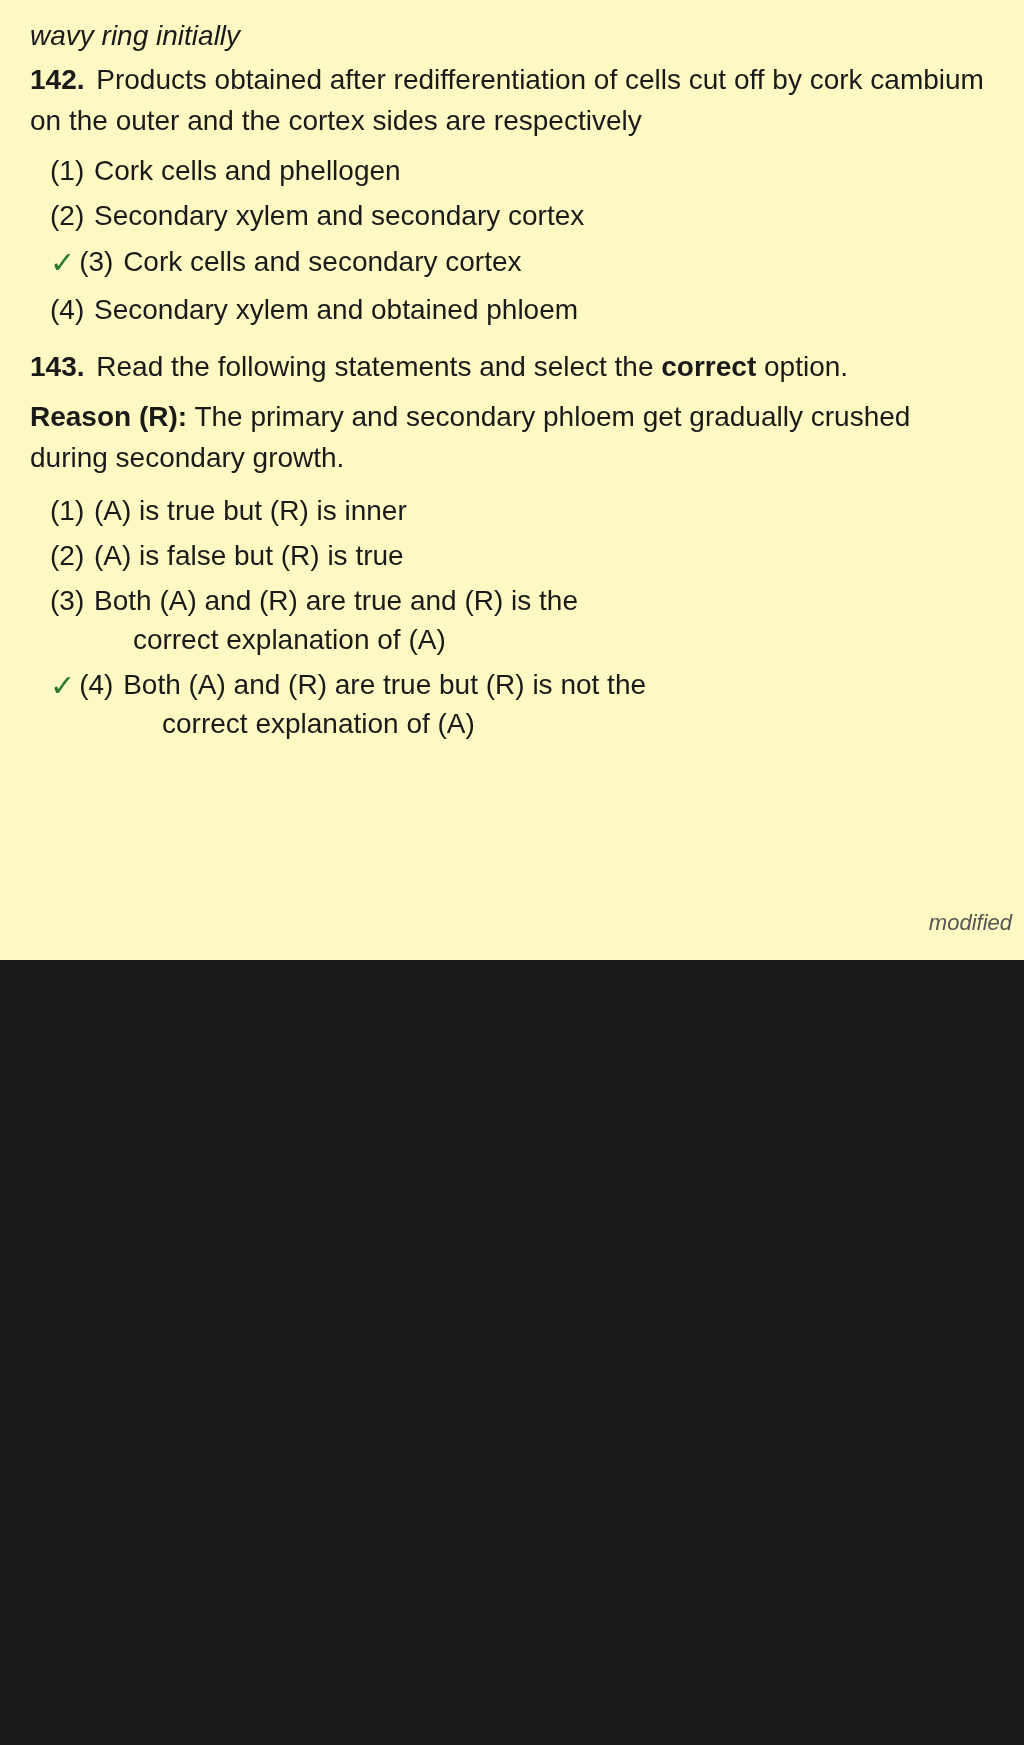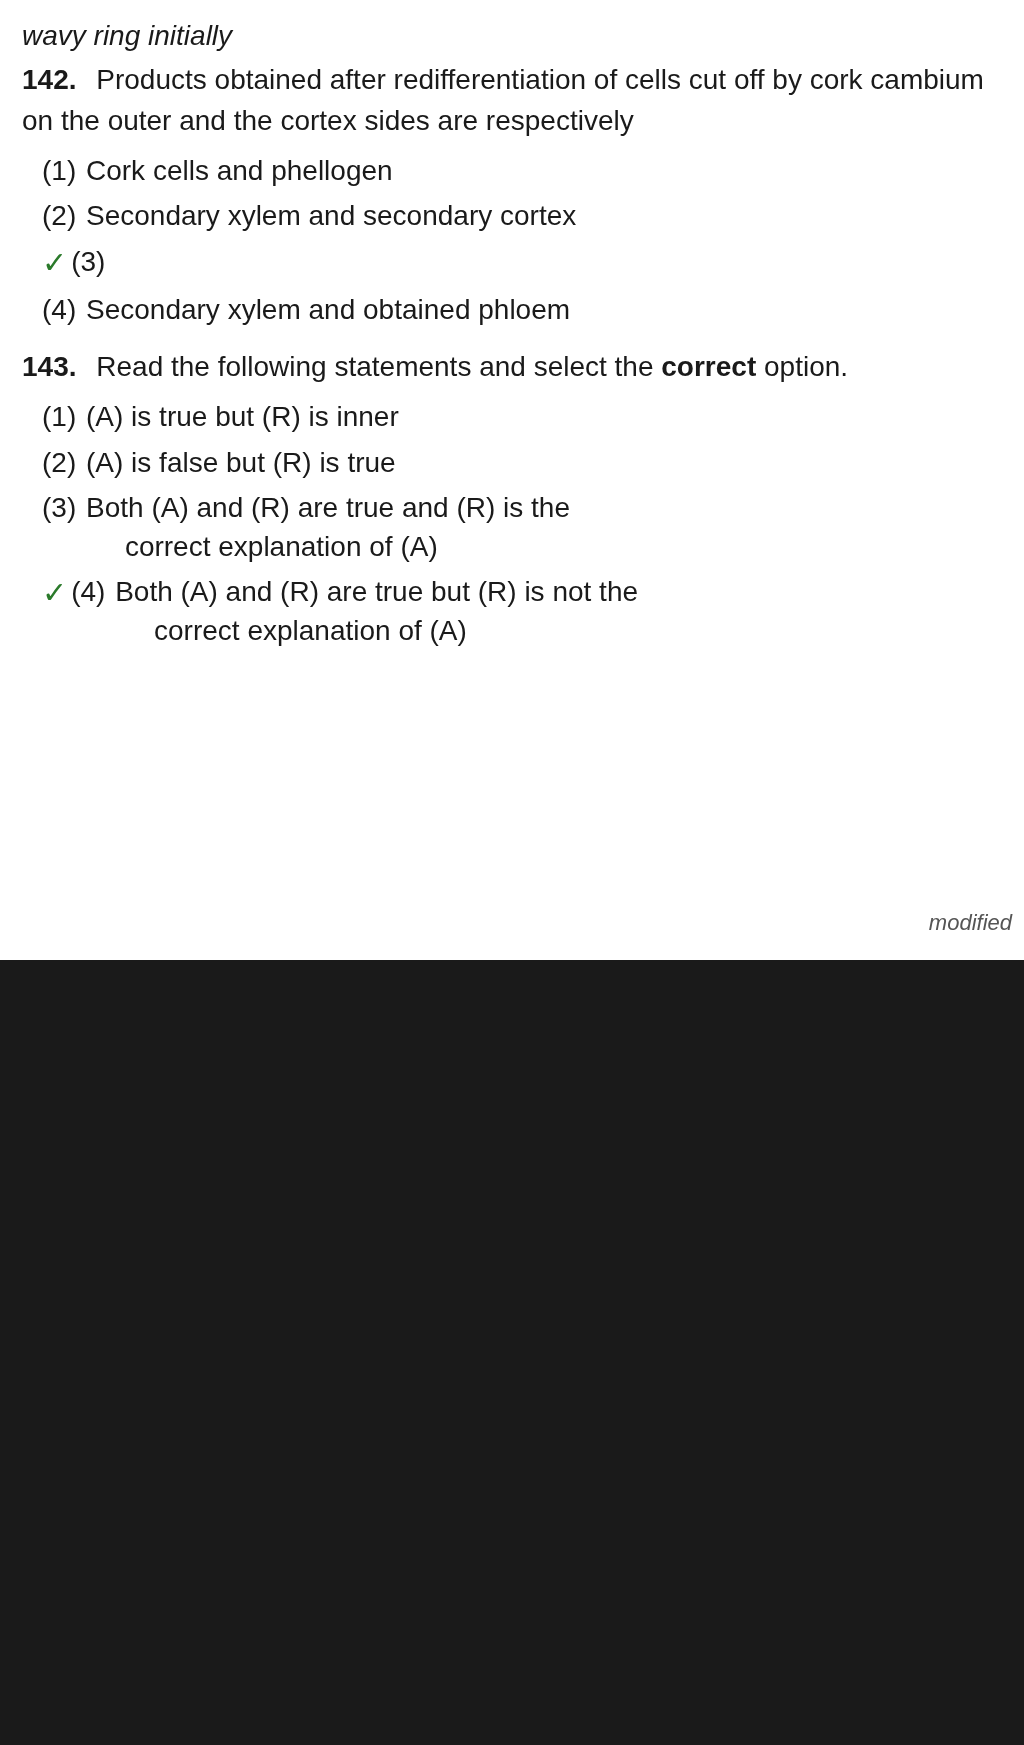--- a/index.html
+++ b/index.html
@@ -11,43 +11,43 @@
     body {
       width: 1024px;
       min-height: 1745px;
       background-color: #1a1a1a;
       font-family: Arial, sans-serif;
       display: flex;
       flex-direction: column;
     }
 
     .content-area {
-      background-color: #ffffff;
+      background-color: #fef9c3;
       width: 100%;
-      padding: 20px 30px 30px 22px;
+      padding: 20px 30px 30px 30px;
       flex: 0 0 auto;
       min-height: 960px;
       position: relative;
     }
 
     .bottom-area {
       background-color: #1a1a1a;
       flex: 1;
     }
 
     .question-block {
       margin-bottom: 18px;
       font-size: 28px;
       line-height: 1.45;
       color: #1a1a1a;
     }
 
     .question-number {
       font-weight: bold;
-      margin-right: 12px;
+      margin-right: 4px;
     }
 
     .question-text {
       display: inline;
     }
 
     .options-list {
       margin-top: 10px;
       margin-left: 20px;
     }
@@ -146,35 +146,40 @@
         <span class="option-number">(1)</span>
         <span class="option-text">Cork cells and phellogen</span>
       </div>
       <div class="option-item">
         <span class="option-number">(2)</span>
         <span class="option-text">Secondary xylem and secondary cortex</span>
       </div>
       <div class="option-item">
         <span class="checkmark">✓</span>
         <span class="option-number">(3)</span>
+        <span class="option-text">Cork cells and secondary cortex</span>
       </div>
       <div class="option-item">
         <span class="option-number">(4)</span>
         <span class="option-text">Secondary xylem and obtained phloem</span>
       </div>
     </div>
   </div>
 
   <div class="q143-block">
     <div class="q143-intro">
       <span class="question-number">143.</span>
       <span>Read the following statements and select the <span class="correct-bold">correct</span> option.</span>
     </div>
 
 
+    <div class="reason-block">
+      <span class="bold-label">Reason (R):</span>
+      <span> The primary and secondary phloem get gradually crushed during secondary growth.</span>
+    </div>
 
     <div class="options-list">
       <div class="option-item">
         <span class="option-number">(1)</span>
         <span class="option-text">(A) is true but (R) is inner</span>
       </div>
       <div class="option-item">
         <span class="option-number">(2)</span>
         <span class="option-text">(A) is false but (R) is true</span>
       </div>

